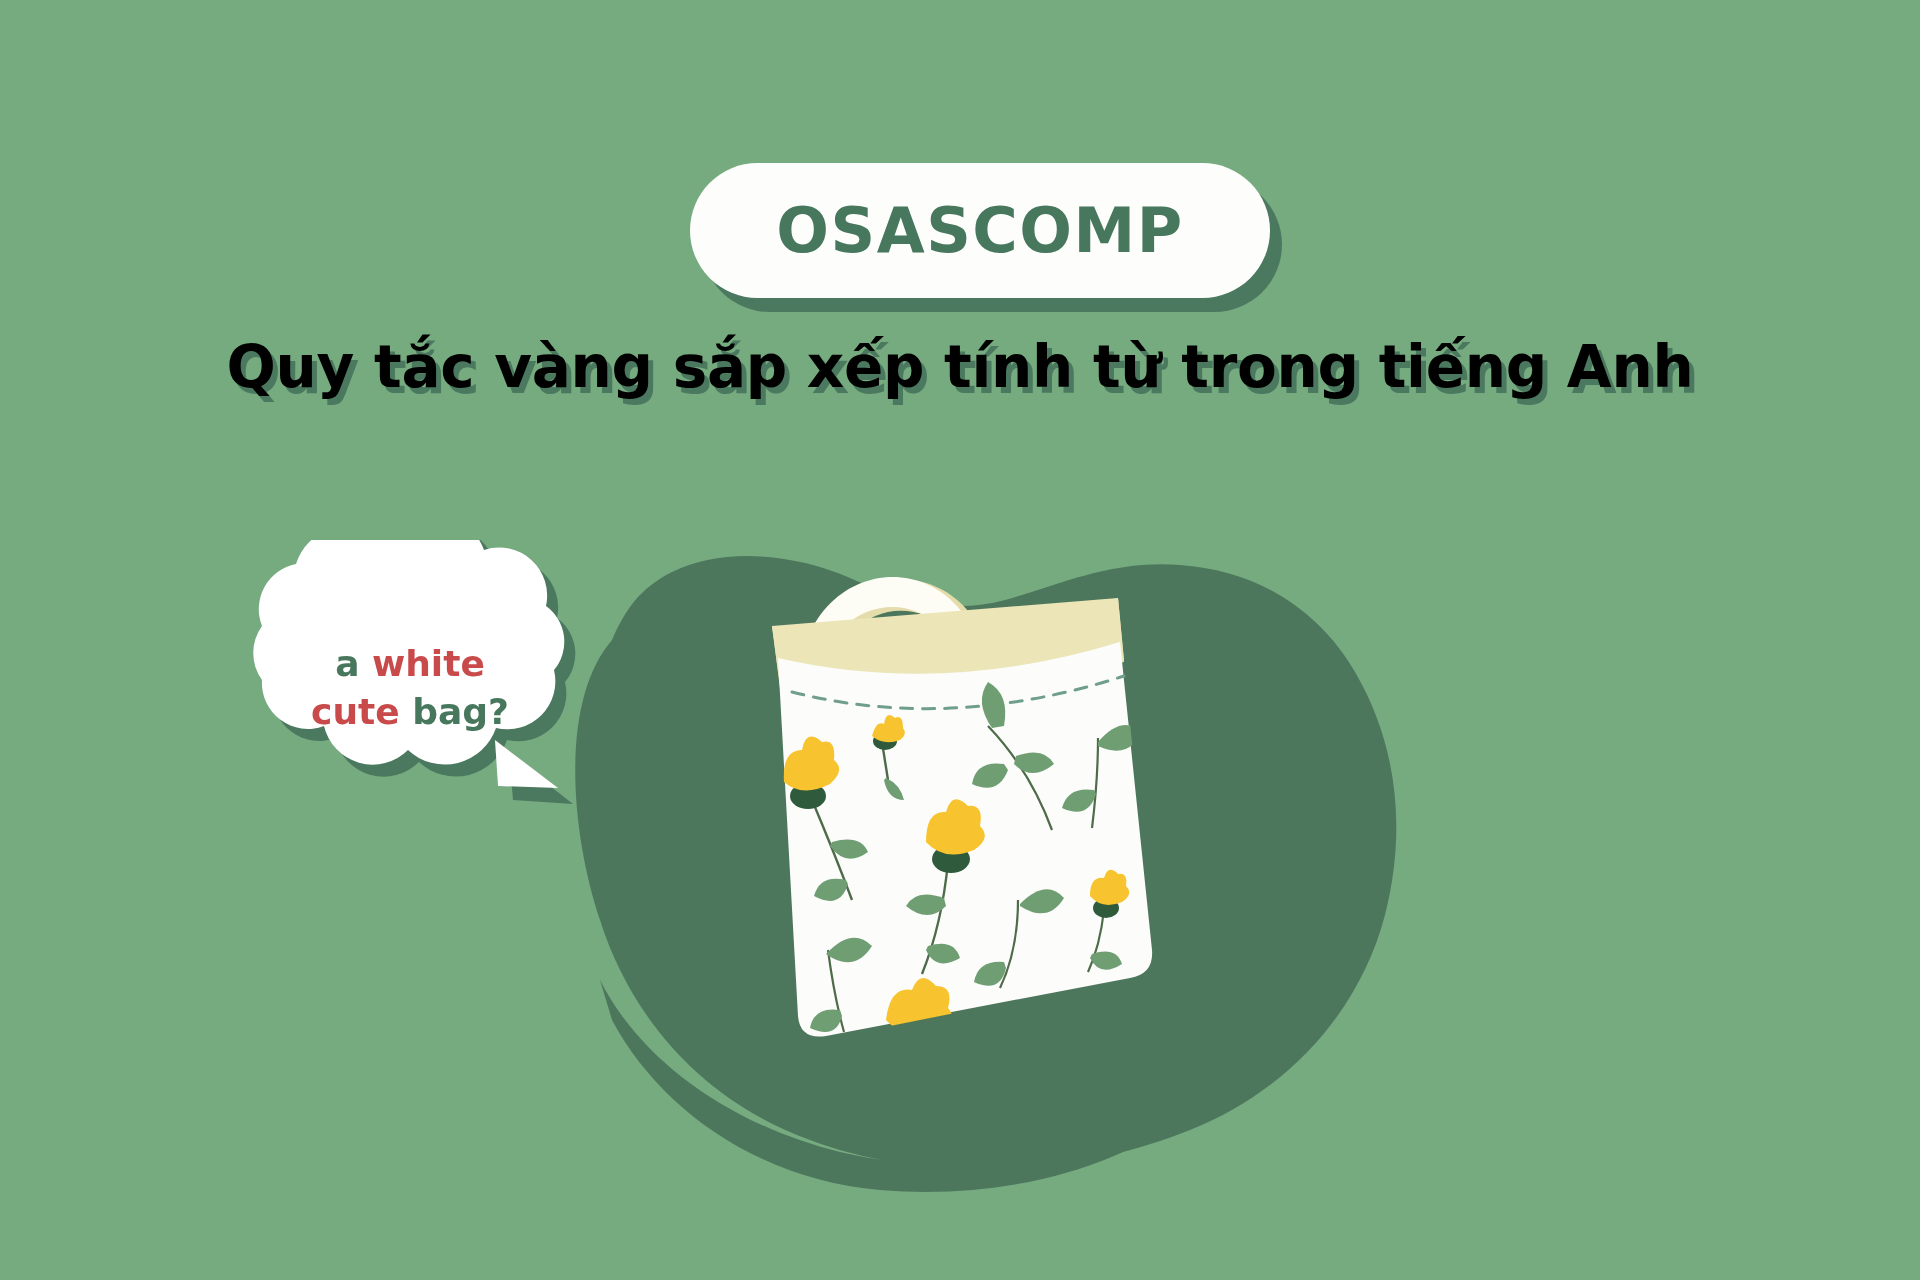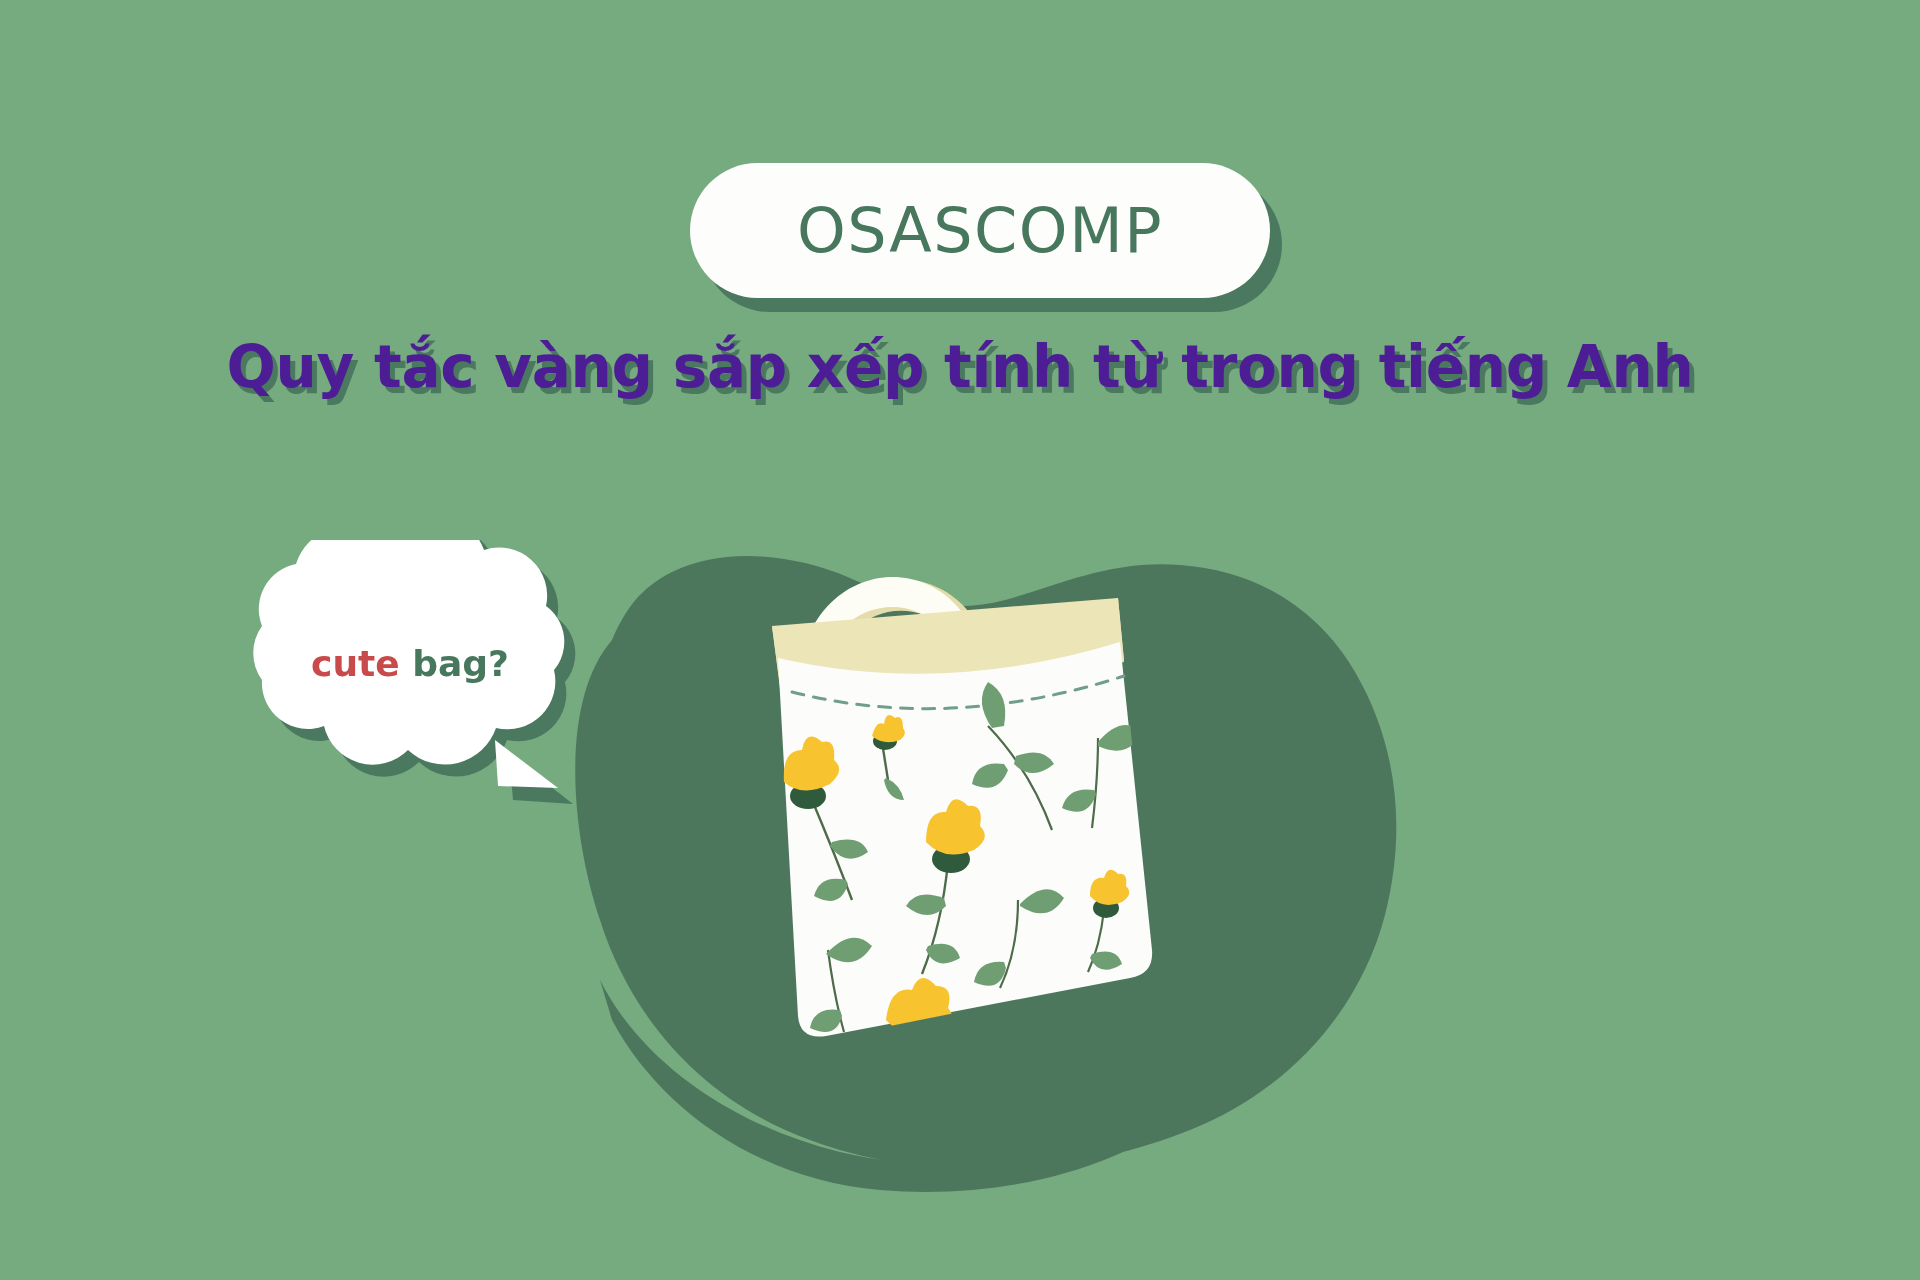--- a/index.html
+++ b/index.html
@@ -24,30 +24,30 @@
   .badge-shadow{
     position:absolute;left:12px;top:14px;width:580px;height:135px;
     background:#4b795f;border-radius:68px;
   }
   .badge{
     position:absolute;left:0;top:0;width:580px;height:135px;
     background:#fdfdfb;border-radius:68px;
     display:flex;align-items:center;justify-content:center;
   }
   .badge-text{
-    font-size:62px;font-weight:400;color:#47775c;
+    font-size:62px;font-weight:700;color:#47775c;
     letter-spacing:1.5px;line-height:1;
     font-family:"DejaVu Sans","Liberation Sans",sans-serif;
   }
 
   
   .subtitle{
     position:absolute;left:0;top:336px;width:1920px;
     text-align:center;
-    font-size:58px;font-weight:700;color:#4c1d95;
+    font-size:58px;font-weight:700;color:#000000;
     letter-spacing:-0.3px;line-height:1.1;
     text-shadow:5px 6px 0 #4b795f;
     font-family:"DejaVu Sans","Liberation Sans",sans-serif;
     white-space:nowrap;
   }
 
   
   .bubble{position:absolute;}
   .bubble svg{position:absolute;left:0;top:0;}
   .bubble-text{
@@ -134,20 +134,23 @@
           a 48 48 0 0 1 -58 58
           a 54 54 0 0 1 -88 22
           a 50 50 0 0 1 -84 -24
           a 46 46 0 0 1 -62 -46
           a 46 46 0 0 1 0 -54 Z"></path>
         <path fill="#ffffff" d="M 305 200 L 368 248 L 308 246 Z"></path>
       </g>
     </svg>
     <div class="bubble-text">
       <span class="ln">
+        <span>a </span><span class="hl">white</span>
+      </span>
+      <span class="ln">
         <span class="hl">cute</span><span> bag?</span>
       </span>
     </div>
   </div>
 
 
   <div id="bag">
     <svg width="560" height="620" viewBox="0 0 560 620" xmlns="http://www.w3.org/2000/svg">
       <defs>
         <clipPath id="bagClip">

